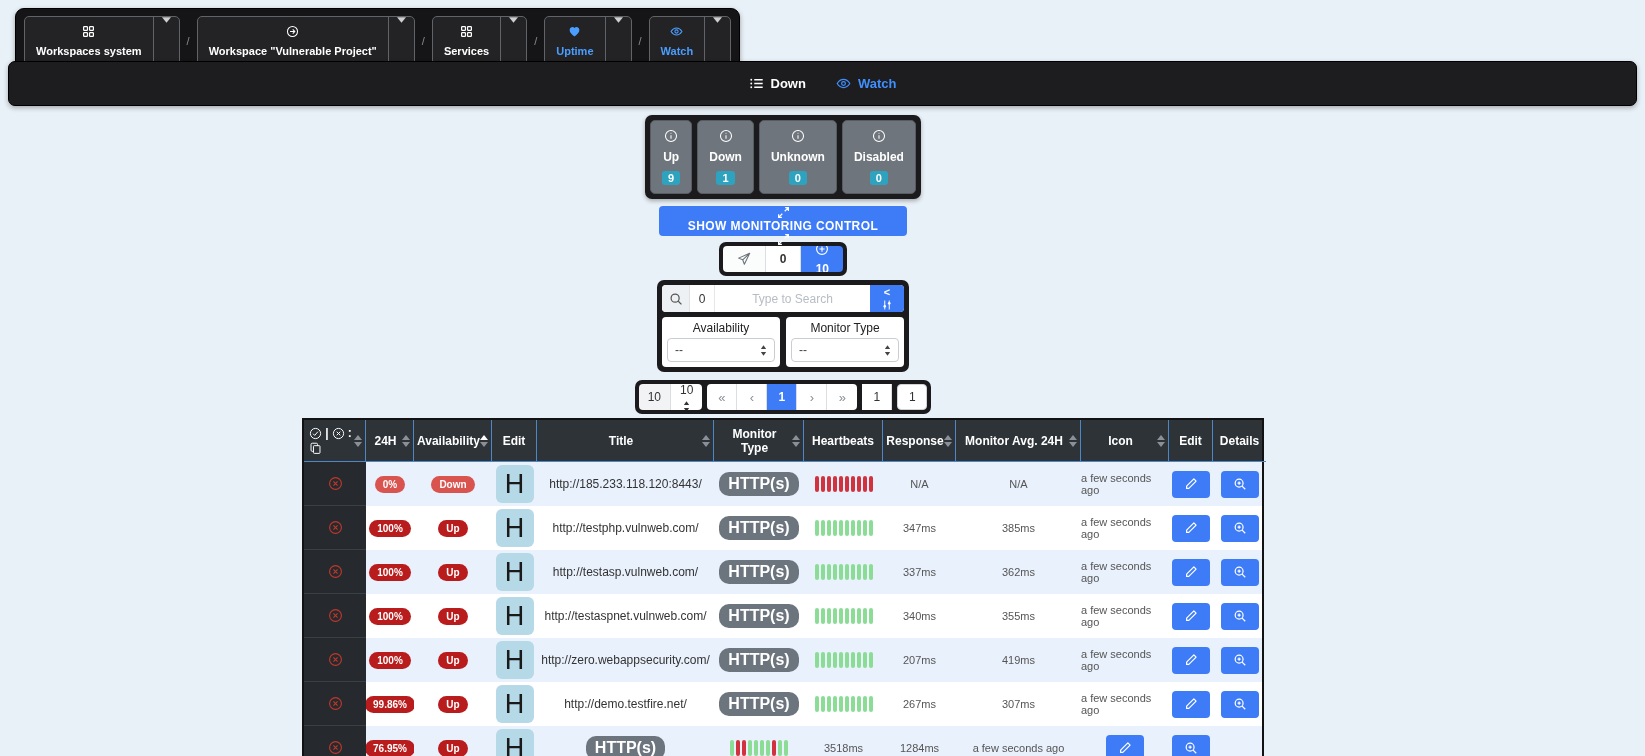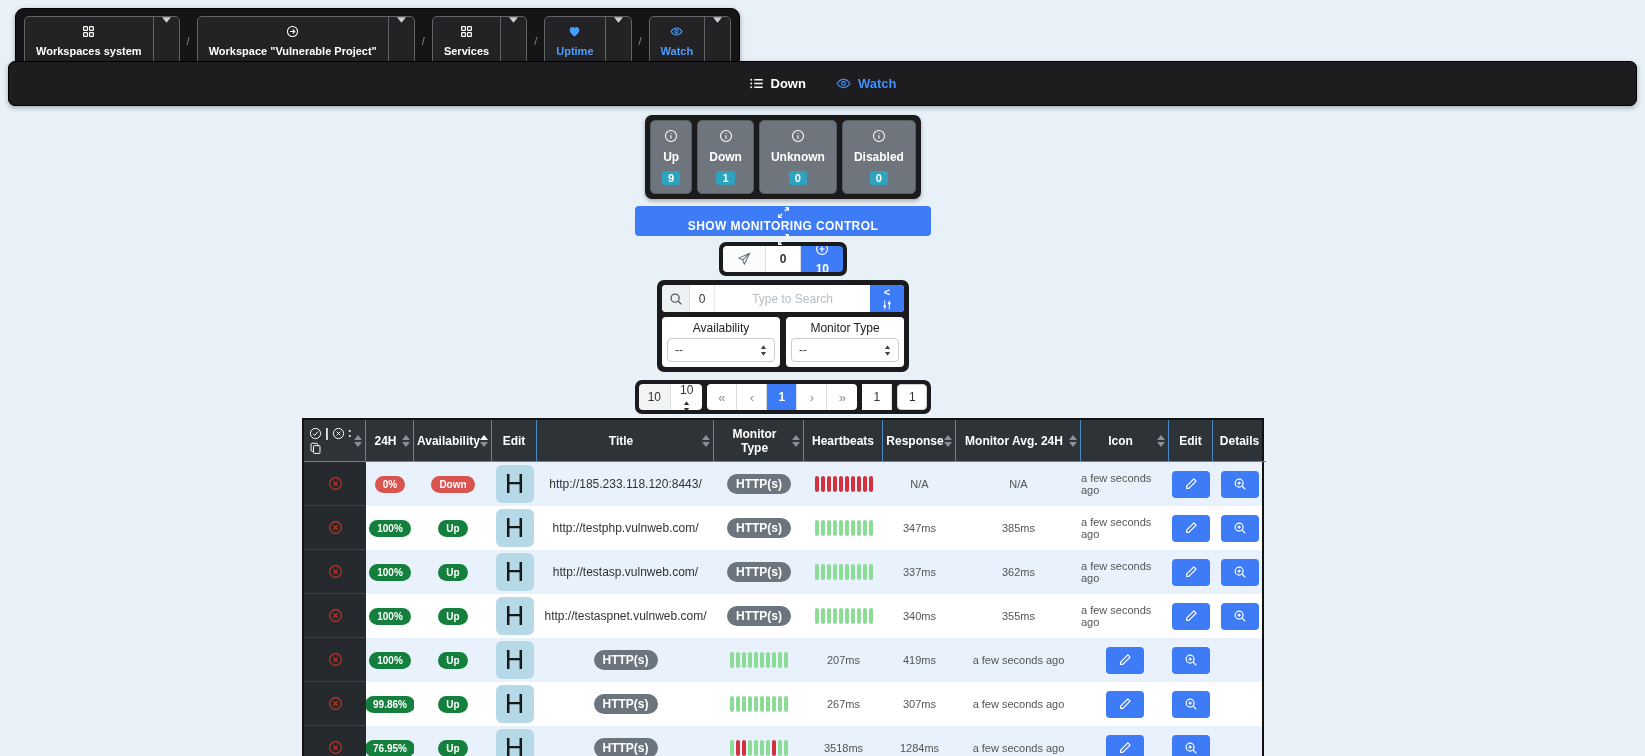--- a/index.html
+++ b/index.html
@@ -38,21 +38,21 @@
   .nav-item .icn svg { width:15px; height:15px; }
 
   
   .stack { position:absolute; left:302px; top:110px; width:962px; }
 
   .status-panel { width:fit-content; margin:5px auto 0; background:#1b1b1d; border-radius:7px; padding:5px; display:flex; gap:5px; box-shadow:0 2px 4px rgba(0,0,0,.3); }
   .status-btn { display:flex; align-items:center; gap:7px; background:#6e757c; border:1px solid #565c62; border-radius:5px; color:#fff; font-size:12px; font-weight:bold; padding:8px 11px; }
   .status-btn .icn svg { width:14px; height:14px; }
   .count-badge { background:#2ea3bf; border-radius:3px; padding:1px 6px; font-size:11px; font-weight:bold; }
 
-  .monitor-btn { display:flex; align-items:center; justify-content:space-between; margin:7px auto 0; width:296px; height:30px; background:#3d7bf7; border:none; border-radius:4px; color:#fff; font-size:12px; font-weight:bold; letter-spacing:.4px; padding:0 11px; }
+  .monitor-btn { display:flex; align-items:center; justify-content:space-between; margin:7px auto 0; width:248px; height:30px; background:#3d7bf7; border:none; border-radius:4px; color:#fff; font-size:12px; font-weight:bold; letter-spacing:.4px; padding:0 11px; }
   .monitor-btn .icn svg { width:13px; height:13px; }
 
   .counter-group { width:fit-content; margin:6px auto 0; background:#1b1b1d; border-radius:7px; padding:4px; }
   .counter-inner { display:flex; border-radius:4px; overflow:hidden; }
   .seg { display:flex; align-items:center; justify-content:center; background:#fff; color:#333; font-size:12px; font-weight:bold; padding:0 14px; height:26px; border:none; border-right:1px solid #dcdfe2; gap:6px; }
   .seg:last-child { border-right:none; }
   .seg.muted { background:#fbfcfc; color:#6a7076; }
   .seg.active { background:#3d7bf7; color:#fff; }
   .seg .icn svg { width:14px; height:14px; }
 
@@ -99,23 +99,23 @@
   .selh .icn svg { width:13px; height:13px; }
 
   .tr { display:grid; grid-template-columns:var(--cols); height:44px; }
   .tr.odd { background:#e9f1fc; }
   .tr.even { background:#ffffff; }
   .td { display:flex; align-items:center; justify-content:center; font-size:11px; color:#555; overflow:hidden; }
   .td.sel { background:#26292d; border-bottom:1px solid #3a3f45; color:#c0392b; cursor:pointer; }
   .td.sel svg { width:15px; height:15px; }
   .td.title-cell { font-size:12px; color:#333; }
   .pill { color:#fff; font-size:10px; font-weight:bold; padding:3px 8px; border-radius:10px; }
-  .pill.up { background:#15803d; }
+  .pill.up { background:#b91c1c; }
   .pill.down { background:#d9534f; }
-  .type-pill { background:#6c757d; color:#fff; font-size:12px; font-weight:bold; padding:3px 9px; border-radius:10px; }
+  .type-pill { background:#6c757d; color:#fff; font-size:16px; font-weight:bold; padding:3px 9px; border-radius:10px; }
   .favicon { width:38px; height:38px; background:#b5d9e6; border-radius:6px; display:flex; align-items:center; justify-content:center; font-size:27px; color:#1a1a1a; }
   .beat { display:inline-block; width:4px; height:16px; border-radius:2px; margin:0 1px; }
   .beat.u { background:#8bdc95; }
   .beat.d { background:#d2323e; }
   .act { width:38px; height:27px; background:#3d7bf7; border:none; border-radius:4px; color:#fff; display:flex; align-items:center; justify-content:center; }
   .act svg { width:14px; height:14px; }
 </style>
 </head>
 <body>
 
@@ -737,20 +737,21 @@
         </div>
     <div class="td">
           <span class="pill up">100%</span>
         </div>
     <div class="td">
           <span class="pill up">Up</span>
         </div>
     <div class="td">
           <span class="favicon">H</span>
         </div>
+    <div class="td title-cell">http://zero.webappsecurity.com/</div>
     <div class="td">
           <span class="type-pill">HTTP(s)</span>
         </div>
     <div class="td">
           <span class="beat u"></span>
           <span class="beat u"></span>
           <span class="beat u"></span>
           <span class="beat u"></span>
           <span class="beat u"></span>
           <span class="beat u"></span>
@@ -793,20 +794,21 @@
         </div>
     <div class="td">
           <span class="pill up">99.86%</span>
         </div>
     <div class="td">
           <span class="pill up">Up</span>
         </div>
     <div class="td">
           <span class="favicon">H</span>
         </div>
+    <div class="td title-cell">http://demo.testfire.net/</div>
     <div class="td">
           <span class="type-pill">HTTP(s)</span>
         </div>
     <div class="td">
           <span class="beat u"></span>
           <span class="beat u"></span>
           <span class="beat u"></span>
           <span class="beat u"></span>
           <span class="beat u"></span>
           <span class="beat u"></span>

